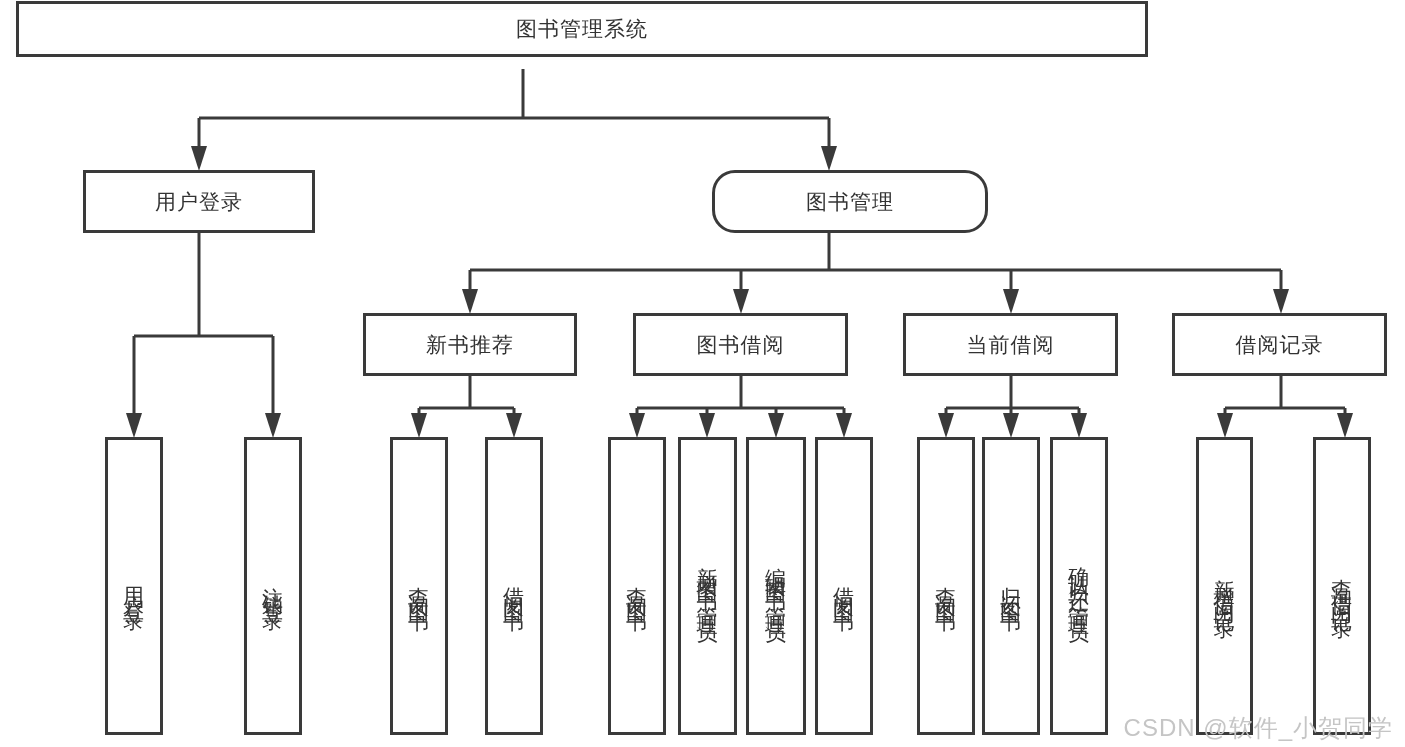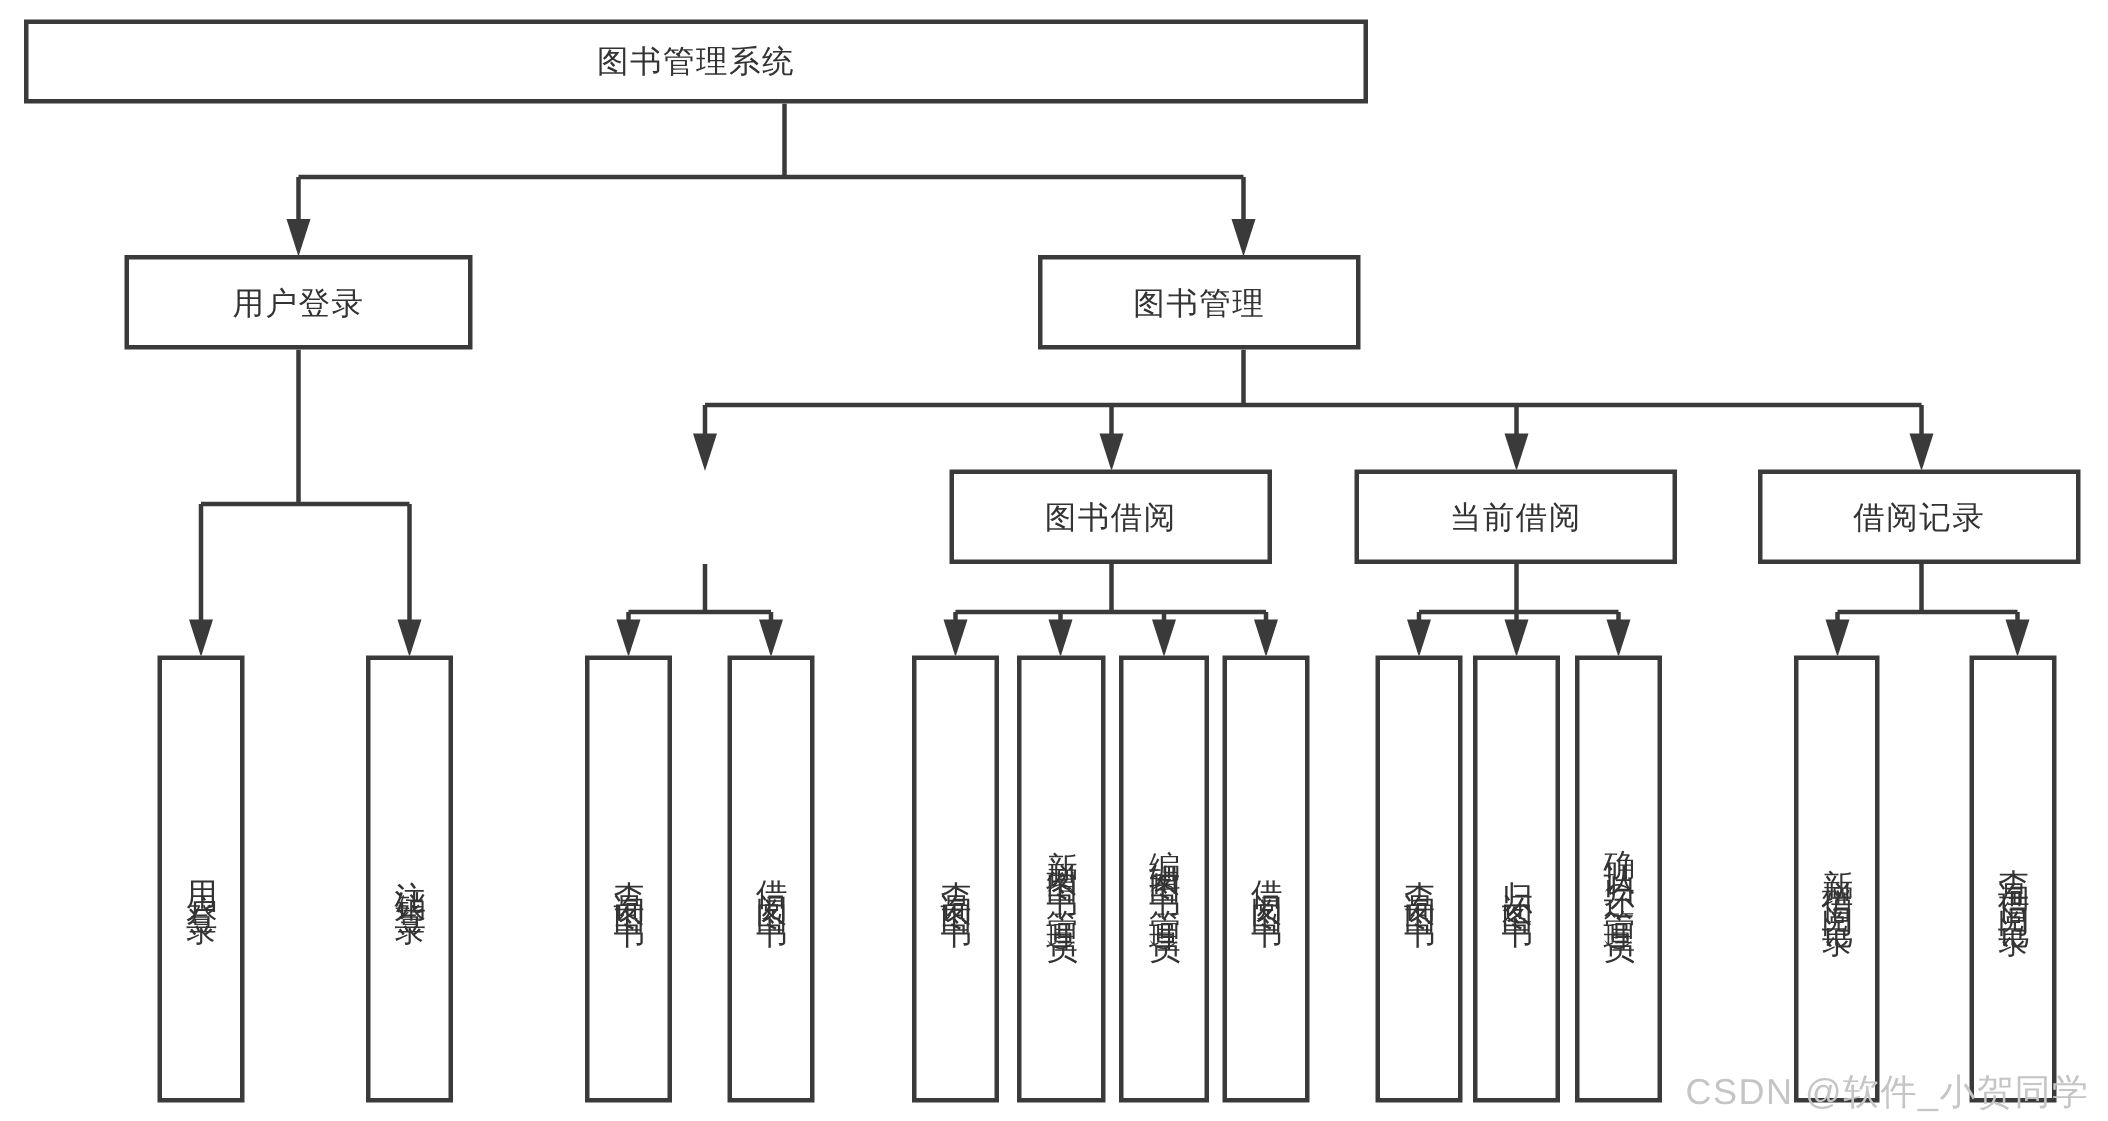--- a/index.html
+++ b/index.html
@@ -89,31 +89,34 @@
 
       <path d="M938,413 L954,413 L946,438 Z"></path>
       <path d="M1003,413 L1019,413 L1011,438 Z"></path>
       <path d="M1071,413 L1087,413 L1079,438 Z"></path>
 
       <path d="M1217,413 L1233,413 L1225,438 Z"></path>
       <path d="M1337,413 L1353,413 L1345,438 Z"></path>
     </g>
   </svg>
 
-  <div class="box hbox" style="left:16px;top:13px;width:896px;height:56px;">
+  <div class="box hbox" style="left:16px;top:1px;width:1132px;height:56px;">
     <span>图书管理系统</span>
   </div>
 
   <div class="box hbox" style="left:83px;top:170px;width:232px;">
     <span>用户登录</span>
   </div>
-  <div class="box hbox" style="left:692px;top:170px;width:215px;">
+  <div class="box hbox" style="left:712px;top:170px;width:276px;border-radius:23px;">
     <span>图书管理</span>
   </div>
 
+  <div class="box hbox" style="left:363px;top:313px;width:214px;">
+    <span>新书推荐</span>
+  </div>
   <div class="box hbox" style="left:903px;top:313px;width:215px;">
     <span>当前借阅</span>
   </div>
   <div class="box hbox" style="left:633px;top:313px;width:215px;">
     <span>图书借阅</span>
   </div>
   <div class="box hbox" style="left:1172px;top:313px;width:215px;">
     <span>借阅记录</span>
   </div>
 

